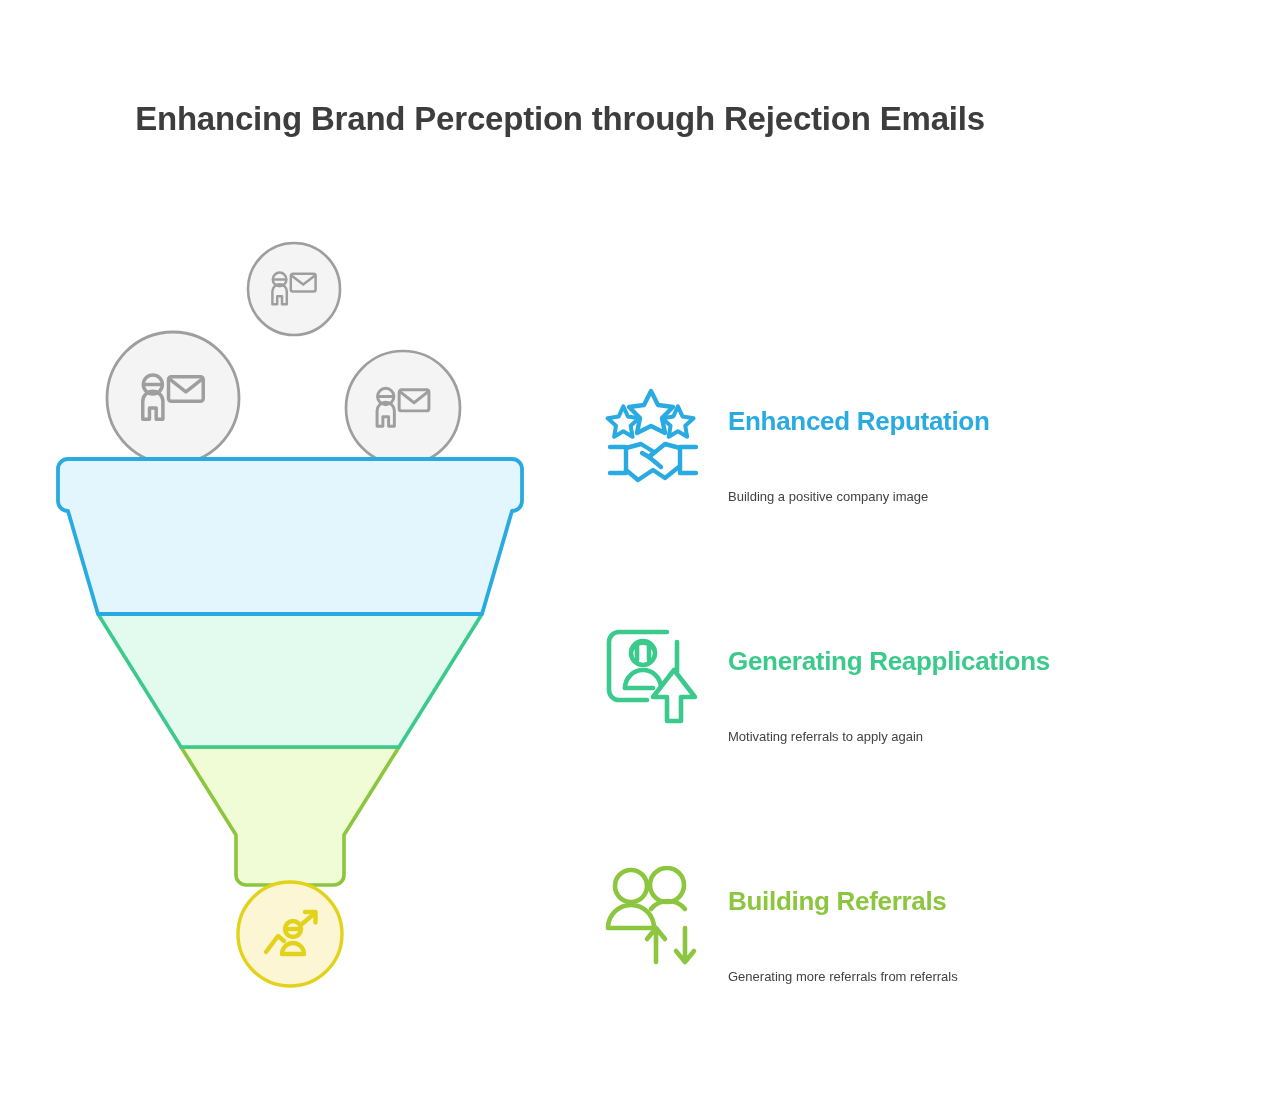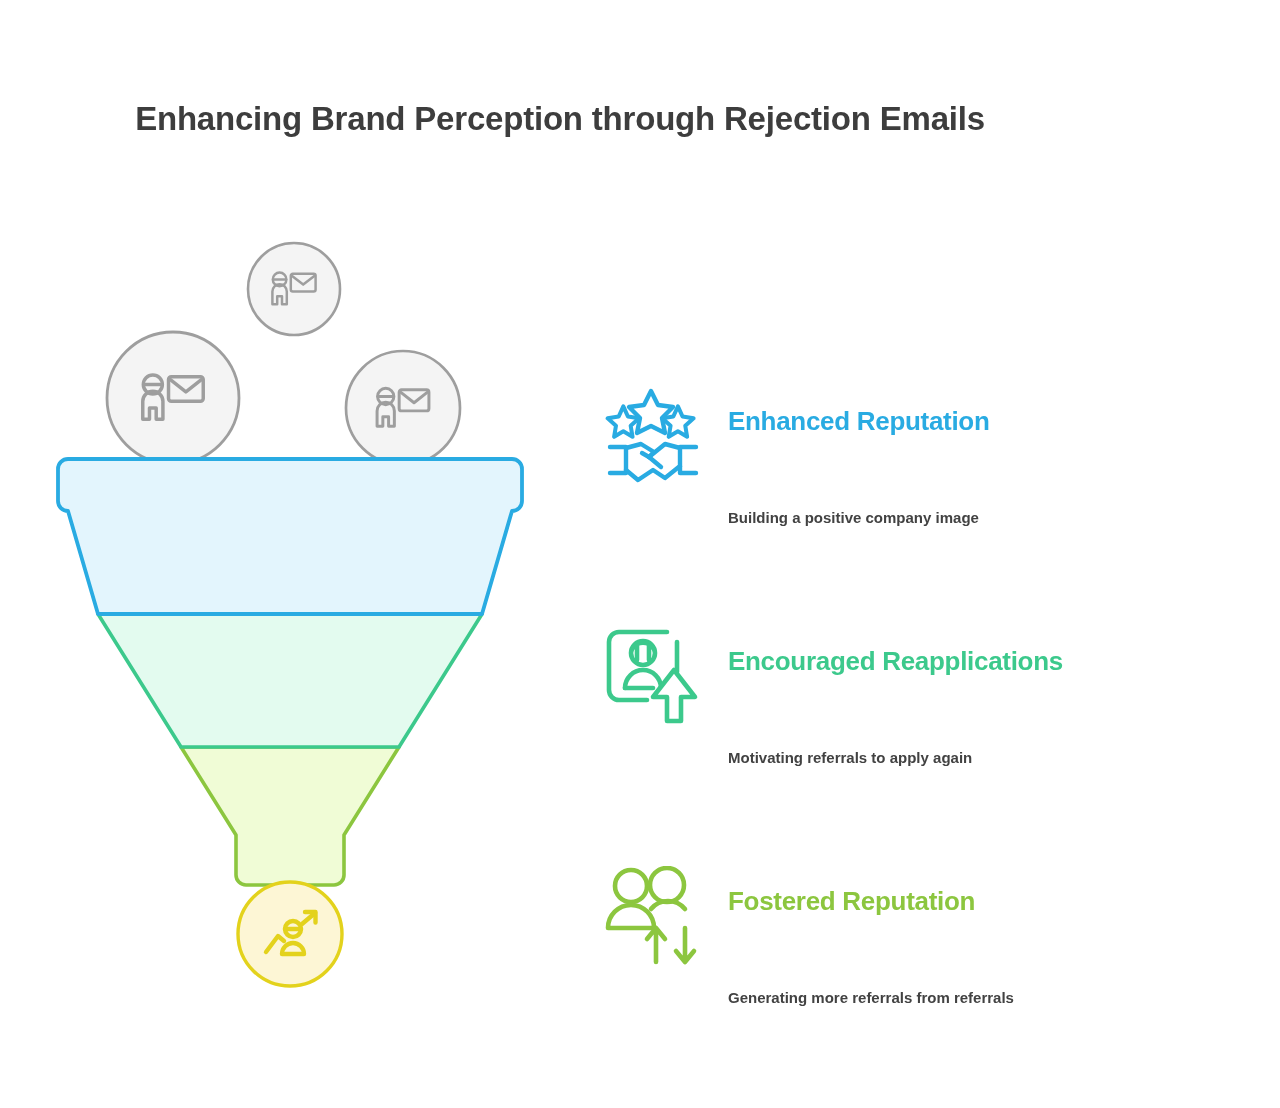--- a/index.html
+++ b/index.html
@@ -68,26 +68,25 @@
     top: 26px;
     font-size: 26px;
     font-weight: bold;
     letter-spacing: -0.3px;
     white-space: nowrap;
     line-height: 1;
   }
   .benefit-sub {
     position: absolute;
     left: 128px;
-    top: 128px;
-    font-size: 15px;
+    top: 108px;
+    font-size: 13px;
     color: #424242;
     white-space: nowrap;
     line-height: 1;
-    font-weight: bold;
   }
   .c-blue   { color: #29abe2; }
   .c-green  { color: #3cc98c; }
   .c-lime   { color: #8cc63f; }
 </style>
 </head>
 <body>
 
 <div class="page-title">Enhancing Brand Perception through Rejection Emails</div>
 
@@ -177,34 +176,34 @@
           <path d="M72 16 v30"></path>
           <circle cx="38" cy="27" r="12"></circle>
           <path d="M28 22 a12 12 0 0 1 20 0"></path>
           <path d="M32 20 v14 M44 20 v14"></path>
           <path d="M20 62 a18 18 0 0 1 36 0"></path>
           <path d="M20 62 h28"></path>
           <path d="M62 95 v-24 h-14 L69 44 L90 71 h-14 v24 z" fill="#ffffff"></path>
         </g>
       </svg>
     </div>
-    <div class="benefit-heading c-green">Encouraged Reapplications</div>
+    <div class="benefit-heading c-green">Generating Reapplications</div>
     <div class="benefit-sub">Motivating referrals to apply again</div>
   </div>
 
   <div class="benefit-row">
     <div class="benefit-icon">
       <svg width="96" height="100" viewBox="0 0 96 100">
         <g fill="none" stroke="#8cc63f" stroke-width="4.6" stroke-linejoin="round" stroke-linecap="round">
           <circle cx="26" cy="20" r="16"></circle>
           <circle cx="62" cy="19" r="17"></circle>
           <path d="M3 62 a23 23 0 0 1 46 0 z"></path>
           <path d="M46 43 a22 22 0 0 1 34 0"></path>
           <path d="M51 96 v-34 M51 62 l-9 11 M51 62 l9 11"></path>
           <path d="M80 62 v34 M80 96 l-9 -11 M80 96 l9 -11"></path>
         </g>
       </svg>
     </div>
-    <div class="benefit-heading c-lime">Fostered Reputation</div>
+    <div class="benefit-heading c-lime">Building Referrals</div>
     <div class="benefit-sub">Generating more referrals from referrals</div>
   </div>
 
 </div>
 
 </body></html>

